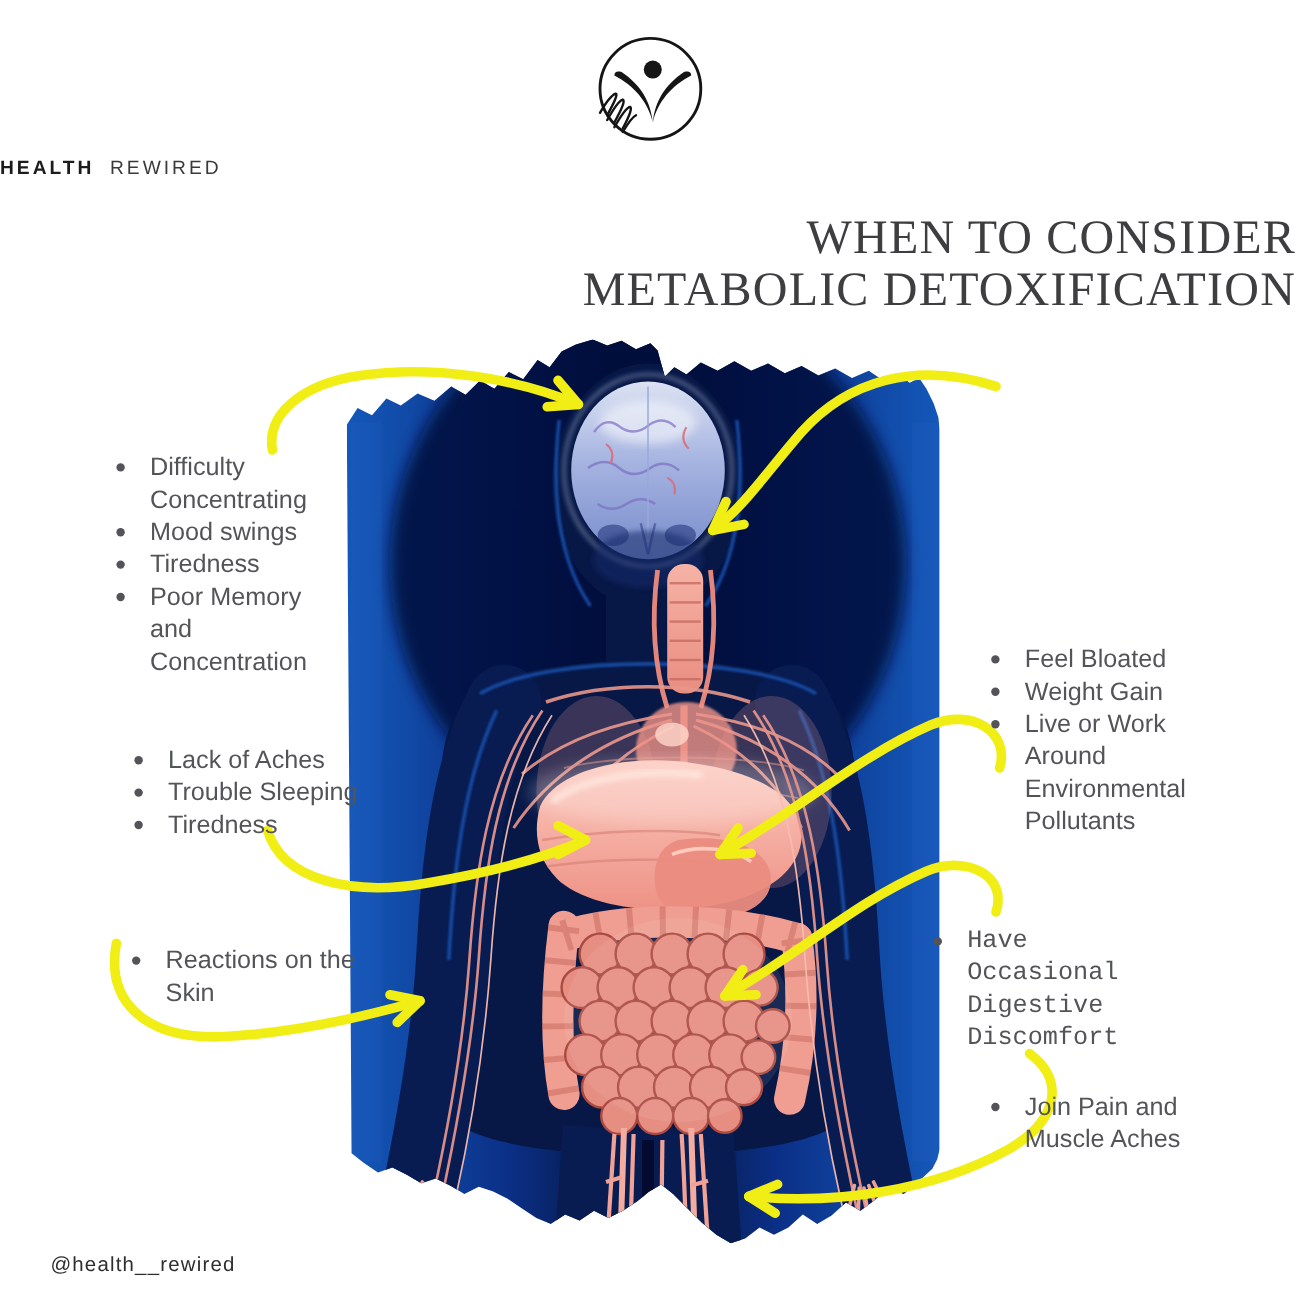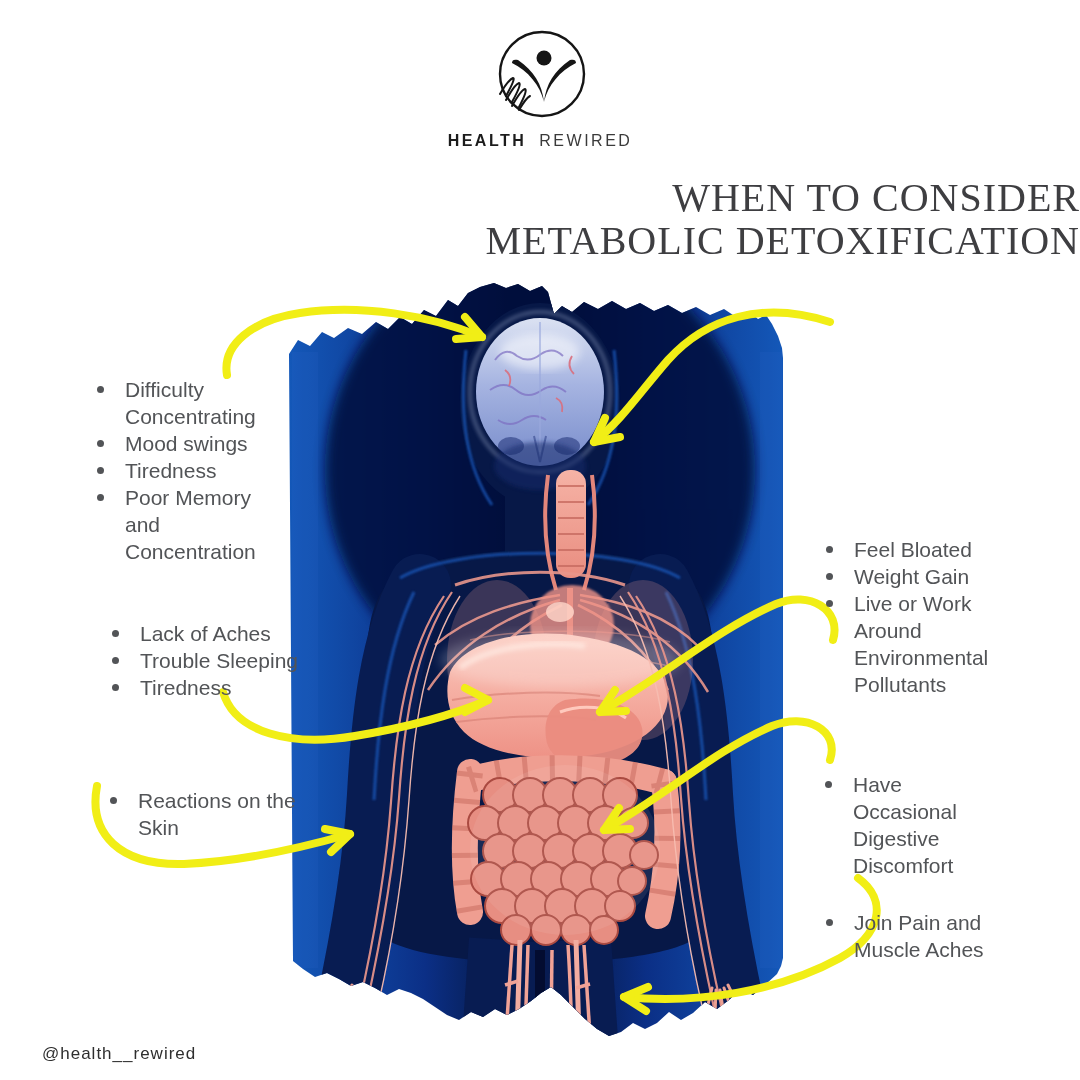--- a/index.html
+++ b/index.html
@@ -1,40 +1,40 @@
 <!DOCTYPE html>
 <html style="--accent_yellow: #f1ee16; --title_gray: #3e3e41; --text_gray: #525457; --image_blue_light: #1459ba; --image_blue_dark: #061843; --organ_pink: #ef9e91;"><head>
 <meta charset="utf-8">
 <style>
   html,body{margin:0;padding:0;background:#ffffff;}
   .canvas{position:relative;width:1080px;height:1080px;background:#ffffff;overflow:hidden;
           font-family:"Liberation Sans","DejaVu Sans",sans-serif;}
   
-  .logo-wrap{position:absolute;left:0;top:28px;width:1080px;text-align:center;}
+  .logo-wrap{position:absolute;left:0;top:28px;width:1080px;text-align:left;}
   .logo-icon{display:block;margin:0 auto;}
   .logo-text{margin-top:8px;font-size:16px;letter-spacing:2.5px;color:#1c1c1c;}
   .logo-text .bold{font-weight:700;}
   .logo-text .light{font-weight:400;color:#3a3a3a;margin-left:6px;}
   
   .title{position:absolute;left:0;top:176px;width:1080px;text-align:right;
          font-family:"Liberation Serif","DejaVu Serif",serif;
          color:var(--title_gray,#3e3e41);font-size:40px;line-height:43px;
          letter-spacing:1px;font-weight:500;}
   
   .symptoms{position:absolute;margin:0;padding:0;list-style:none;
             color:var(--text_gray,#525457);font-size:21px;line-height:27px;}
   .symptoms li{position:relative;padding-left:32px;}
   .symptoms li::before{content:"";position:absolute;left:4px;top:10px;width:7px;height:7px;
             border-radius:50%;background:var(--text_gray,#525457);}
   .g-l1{left:93px;top:376px;width:192px;}
   .g-l2{left:108px;top:620px;width:196px;}
   .g-l3{left:106px;top:787px;width:192px;}
   .g-r1{left:822px;top:376px;width:157px;}
   .g-r2{left:822px;top:536px;width:174px;}
-  .g-r3{left:821px;top:771px;width:190px;}
+  .g-r3{left:774px;top:771px;width:190px;font-family:Liberation Mono, monospace;}
   .g-r4{left:822px;top:909px;width:167px;}
   
   .handle{position:absolute;left:30px;top:1044px;font-size:17px;letter-spacing:1px;color:#2e2e2e;margin-left:12px;}
   
   .art{position:absolute;left:0;top:0;width:1080px;height:1080px;}
   .arrow-stroke{stroke:var(--accent_yellow,#f1ee16);stroke-width:8;fill:none;
                 stroke-linecap:round;stroke-linejoin:round;}
 </style>
 </head>
 <body>

